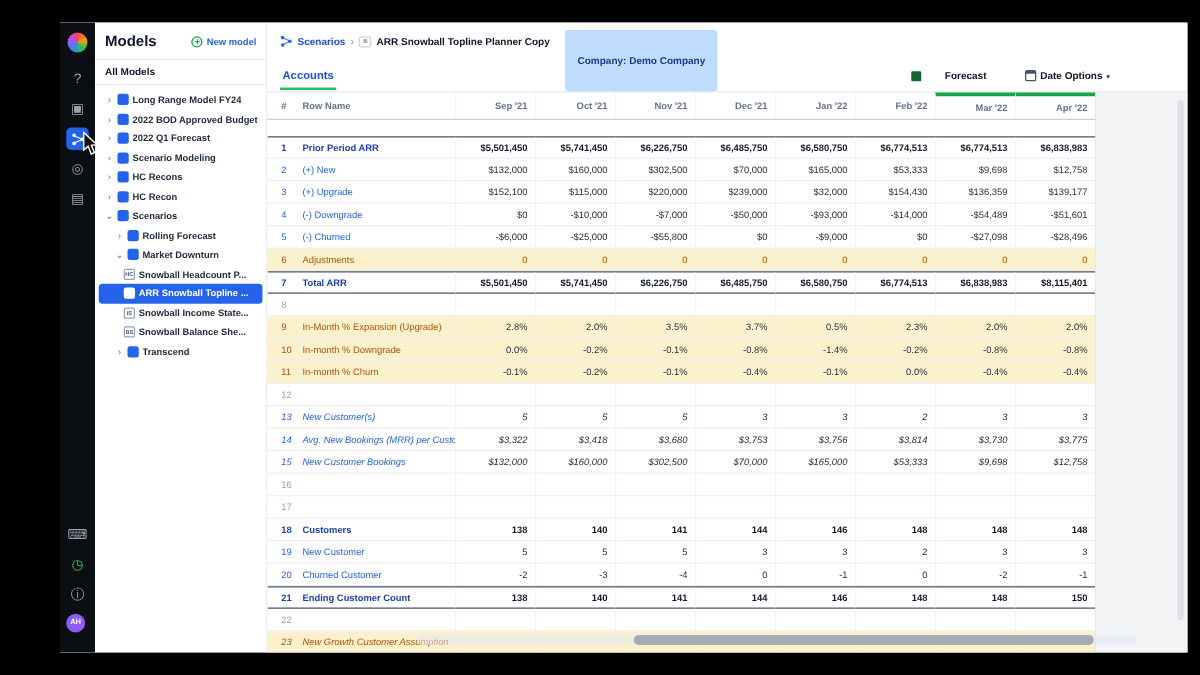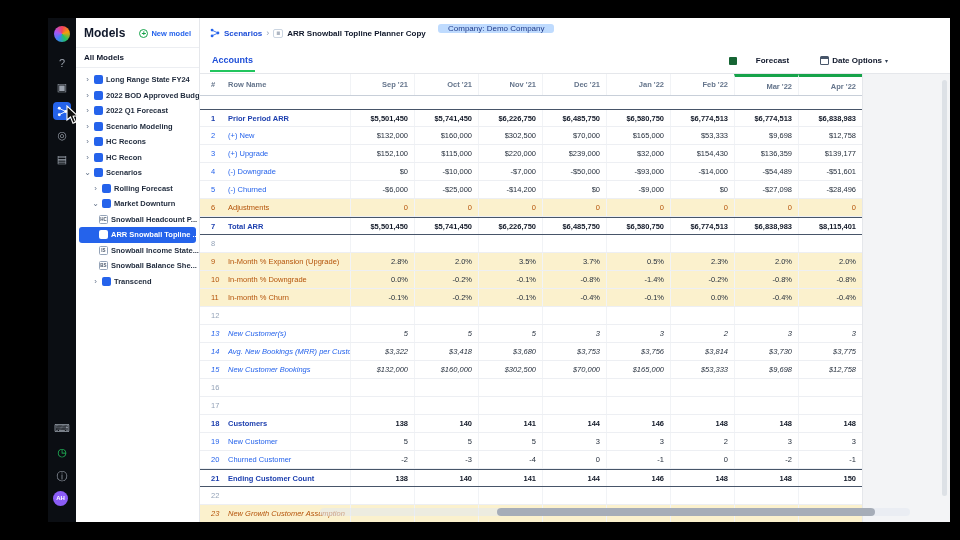--- a/index.html
+++ b/index.html
@@ -10,21 +10,21 @@
   
   .rail{width:28px;background:#0b0e13;flex:none;display:flex;flex-direction:column;align-items:center;padding:8px 0 10px}
   .logo{width:16px;height:16px;border-radius:50%;background:conic-gradient(#f43f5e,#f59e0b,#22c55e,#3b82f6,#a855f7,#f43f5e);margin-bottom:12px}
   .ricon{width:18px;height:18px;border-radius:4px;color:#9aa1ac;font-size:11px;line-height:17px;text-align:center;margin-bottom:6px;flex:none;display:flex;align-items:center;justify-content:center}
   .ricon.active{background:#2563eb;color:#fff}
   .rail-spacer{flex:1}
   .ricon.green{color:#22c55e}
   .ricon.avatar{width:15px;height:15px;border-radius:50%;background:#8b5cf6;color:#fff;font-size:6px;font-weight:700}
 
   
-  .sidebar{width:124px;background:#fff;border-right:1px solid #e5e7eb;flex:none;padding-top:8px;overflow:hidden}
+  .sidebar{width:138px;background:#fff;border-right:1px solid #e5e7eb;flex:none;padding-top:8px;overflow:hidden}
   .sb-head{display:flex;align-items:center;justify-content:space-between;padding:0 8px 7px}
   .sb-title{font-size:12px;font-weight:700;color:#0f172a}
   .newmodel{color:#2563eb;font-size:7.5px;font-weight:700;display:flex;align-items:center;gap:3px}
   .plus{width:9px;height:9px;border-radius:50%;border:1px solid #16a34a;color:#16a34a;font-size:8px;line-height:7px;text-align:center;font-weight:700}
   .sb-all{padding:5px 8px;border-top:1px solid #eceef2;border-bottom:1px solid #eceef2;font-weight:700;font-size:8px;color:#0f172a;margin-bottom:4px}
   .ti{display:flex;align-items:center;height:15.5px;padding-left:8px;gap:3px}
   .ti.lvl1{padding-left:16px}
   .ti.lvl2{padding-left:23px}
   .ti .chev{color:#64748b;font-size:8px;width:7px;flex:none;text-align:center}
   .mi{width:9px;height:9px;border-radius:2px;background:#2563eb;flex:none;color:#fff;font-size:5px;line-height:9px;text-align:center;font-weight:700}
@@ -35,21 +35,21 @@
   .ti.selected .mi{background:#fff;color:#2563eb;border:none}
 
   
   .main{flex:1;position:relative;background:#fff;overflow:hidden}
   .m-head{height:30px;display:flex;align-items:center;padding:0 10px;position:relative}
   .bc{display:flex;align-items:center;gap:4px}
   .bc-root{color:#1d4ed8;font-size:8px;font-weight:700}
   .bc-sep{color:#94a3b8;font-size:9px}
   .bc-chip{width:10px;height:9px;border:1px solid #cbd5e1;border-radius:2px;color:#64748b;font-size:5px;line-height:7px;text-align:center}
   .bc-cur{color:#0f172a;font-size:8px;font-weight:700}
-  .company-badge{position:absolute;left:238px;top:6px;background:#bfdbfe;color:#1e3a8a;font-size:8px;font-weight:400;padding:0 10px;border-radius:3px}
+  .company-badge{position:absolute;left:238px;top:6px;background:#bfdbfe;color:#1e3a8a;font-size:8px;font-weight:700;padding:20px 10px;border-radius:3px}
   .m-tabs{height:26px;display:flex;align-items:center;border-bottom:1px solid #e5e7eb;padding:0 10px}
   .tab{color:#1d4ed8;font-size:9px;font-weight:700;border-bottom:2px solid #22c55e;padding:5px 2px;margin-bottom:-1px}
   .controls{margin-left:auto;display:flex;align-items:center;gap:19px;margin-right:52px}
   .legend-sq{width:8px;height:8px;background:#166534;border-radius:1px}
   .legend-lbl{font-size:8px;font-weight:700;color:#0f172a}
   .date-opt{display:flex;align-items:center;gap:3px;margin-left:12px}
   .date-lbl{font-size:8px;font-weight:700;color:#0f172a}
   .caret{font-size:6px;color:#334155}
   .cal{width:9px;height:9px;border:1px solid #475569;border-radius:1.5px;border-top-width:3px}
 
@@ -117,21 +117,21 @@
       <span class="newmodel">
         <span class="plus">+</span>
         <span>New model</span>
       </span>
     </div>
     <div class="sb-all">All Models</div>
     <div>
         <div class="ti lvl0">
           <span class="chev">›</span>
           <span class="mi"></span>
-          <span class="lbl">Long Range State FY24</span>
+          <span class="lbl">Long Range Model FY24</span>
         </div>
         <div class="ti lvl0">
           <span class="chev">›</span>
           <span class="mi"></span>
           <span class="lbl">2022 BOD Approved Budget</span>
         </div>
         <div class="ti lvl0">
           <span class="chev">›</span>
           <span class="mi"></span>
           <span class="lbl">2022 Q1 Forecast</span>
@@ -288,21 +288,21 @@
             <div class="c-val">-$14,000</div>
             <div class="c-val">-$54,489</div>
             <div class="c-val">-$51,601</div>
             <div class="c-dots">⋮</div>
           </div>
           <div class="tr">
             <div class="c-num">5</div>
             <div class="c-name">(-) Churned</div>
             <div class="c-val">-$6,000</div>
             <div class="c-val">-$25,000</div>
-            <div class="c-val">-$14,200</div>
+            <div class="c-val">-$55,800</div>
             <div class="c-val">$0</div>
             <div class="c-val">-$9,000</div>
             <div class="c-val">$0</div>
             <div class="c-val">-$27,098</div>
             <div class="c-val">-$28,496</div>
             <div class="c-dots">⋮</div>
           </div>
           <div class="tr yellow orangevals">
             <div class="c-num">6</div>
             <div class="c-name">Adjustments</div>

